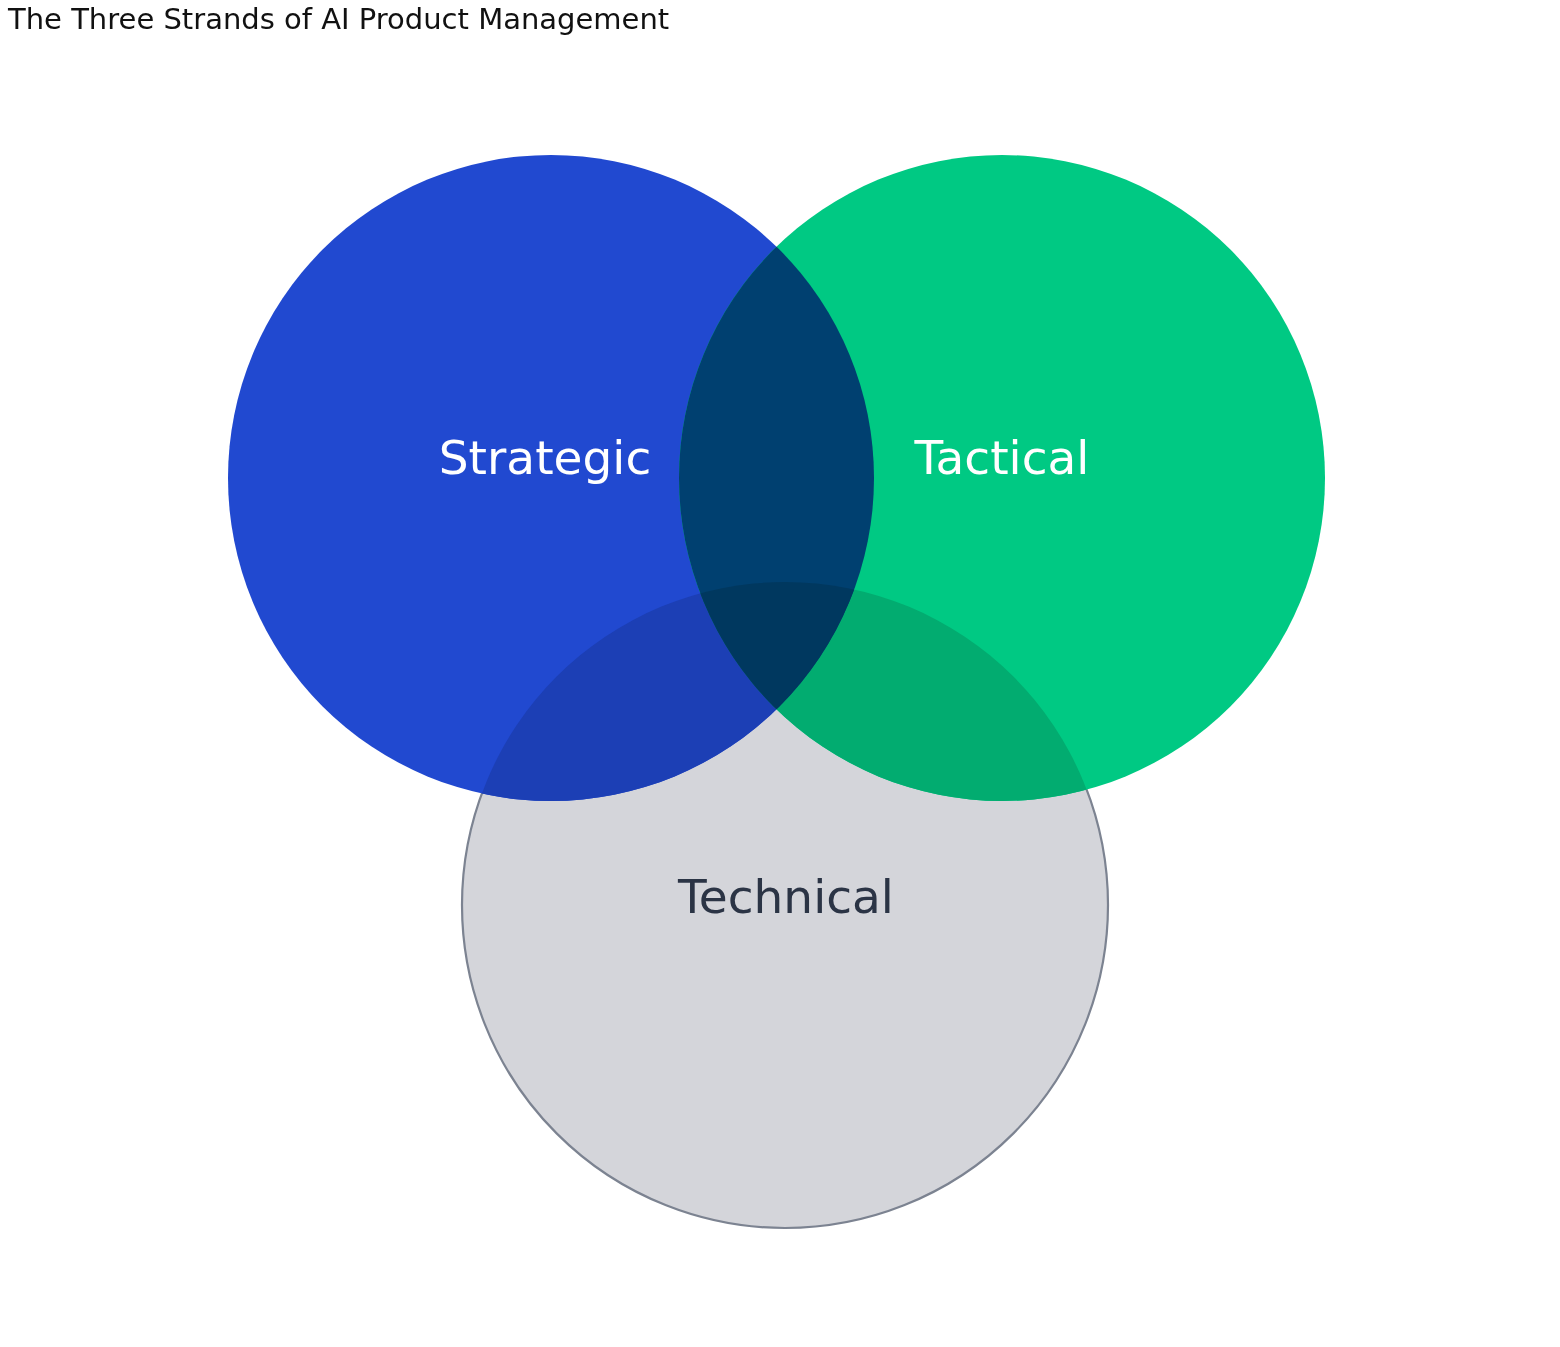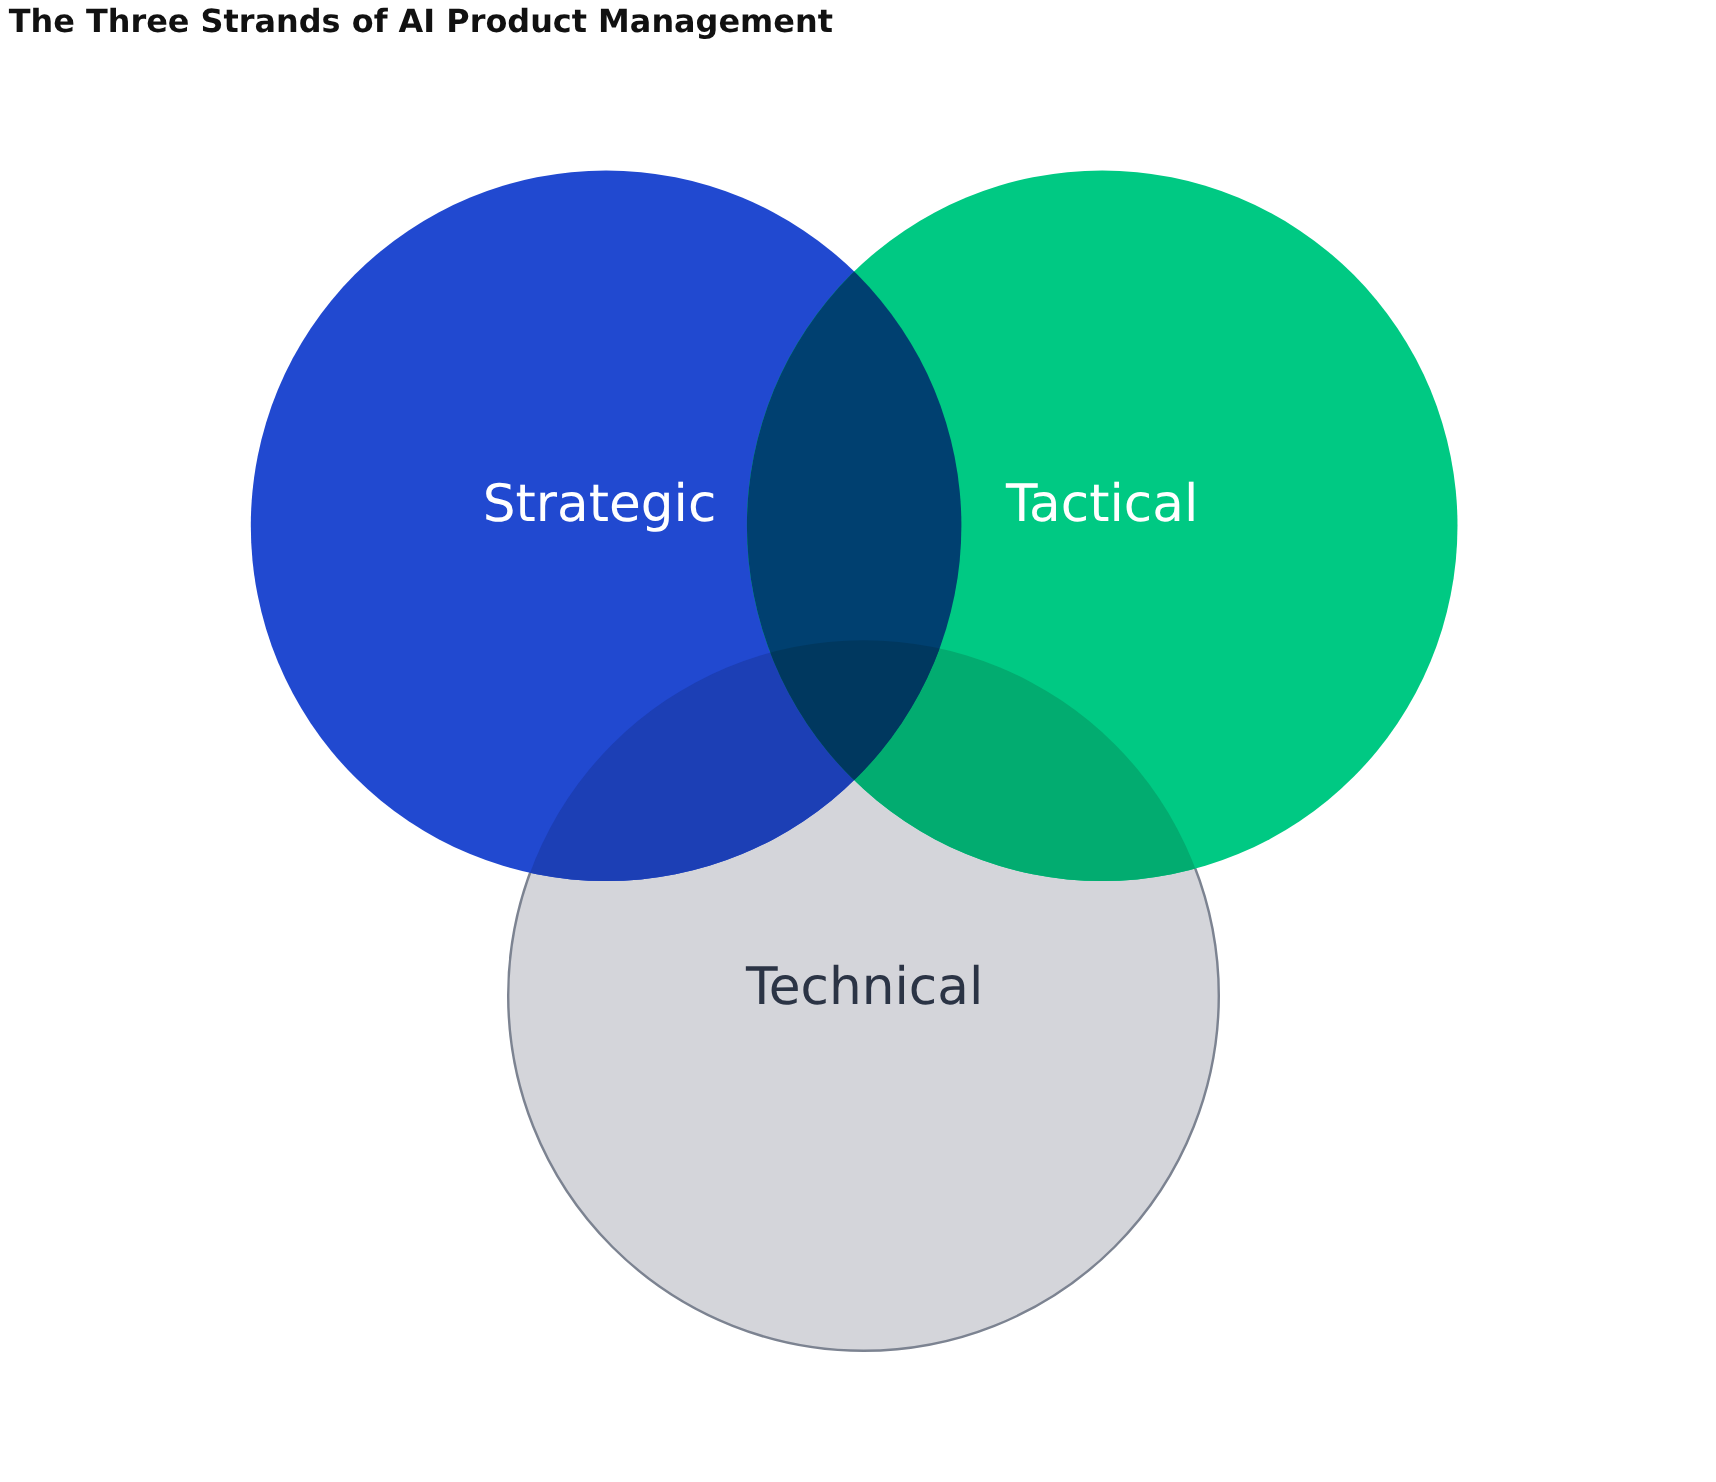--- a/index.html
+++ b/index.html
@@ -19,21 +19,21 @@
     inset: 0;
     width: 1560px;
     height: 1347px;
   }
   .chart-title {
     position: absolute;
     left: 8px;
     top: 2px;
     font-family: "DejaVu Sans", sans-serif;
     font-size: 29px;
-    font-weight: 700;
+    font-weight: 400;
     color: #111111;
     letter-spacing: 0px;
     white-space: nowrap;
   }
   svg.venn {
     position: absolute;
     left: 0;
     top: 0;
     width: 1560px;
     height: 1347px;

